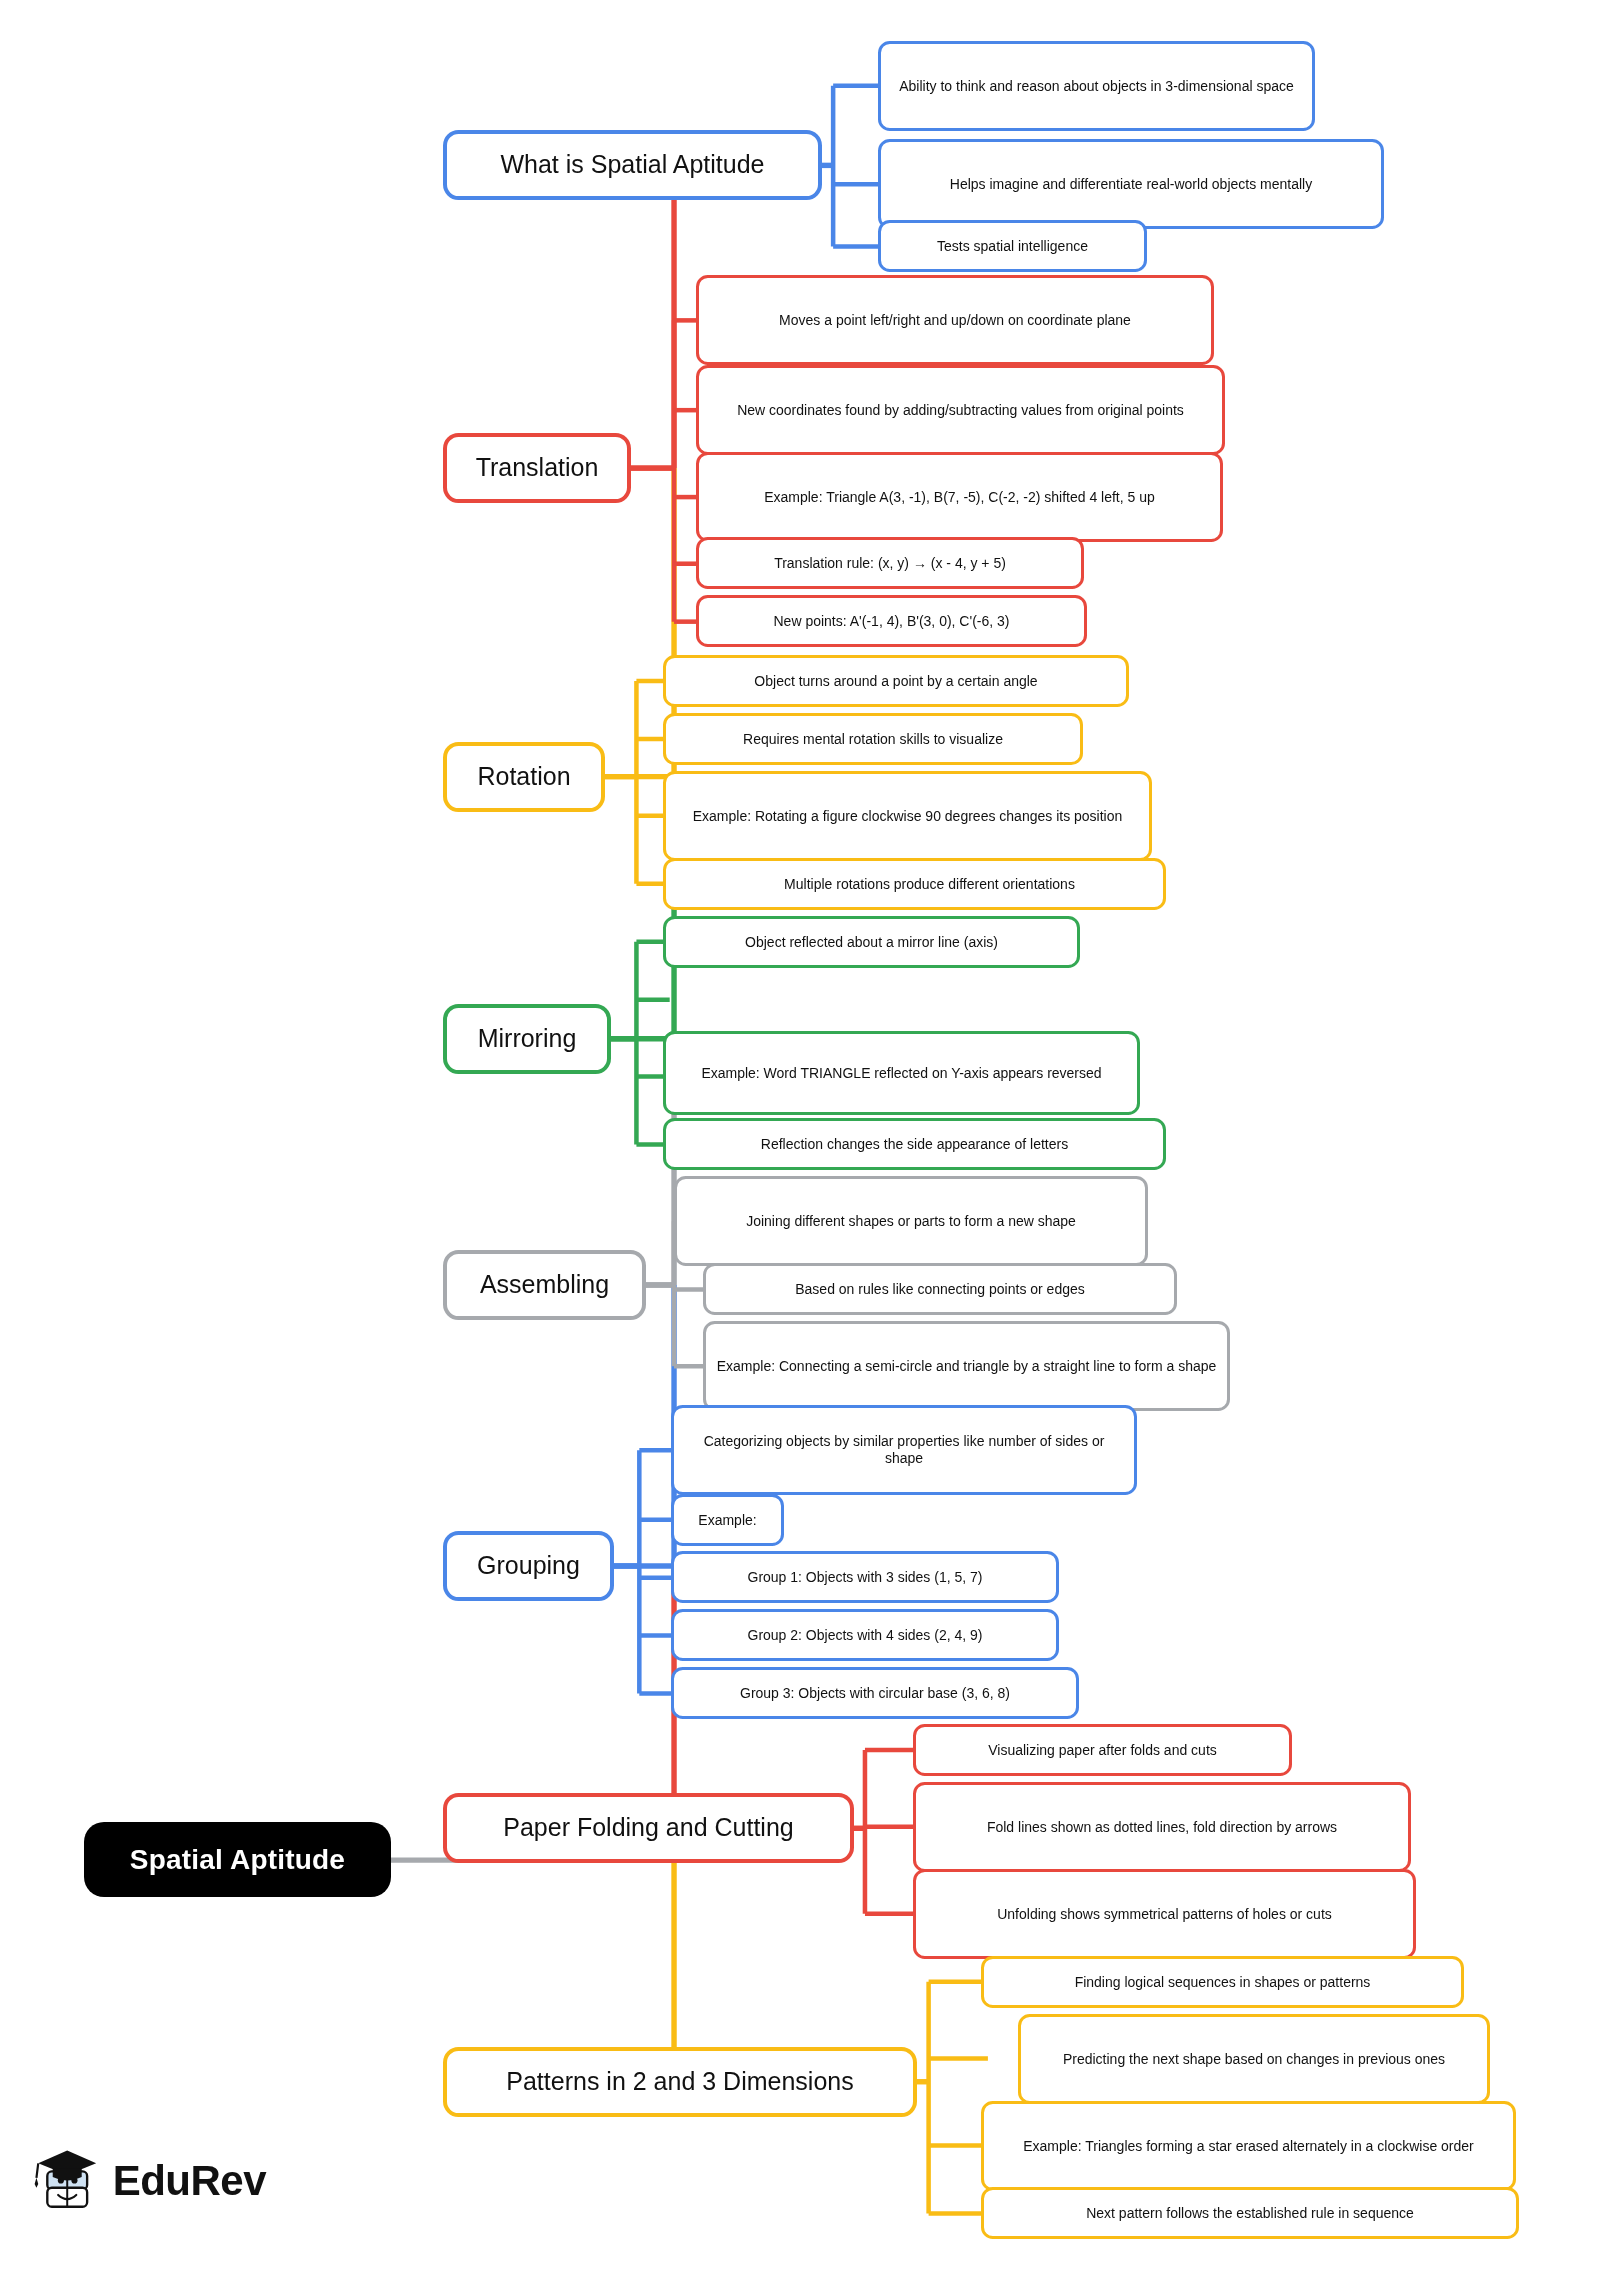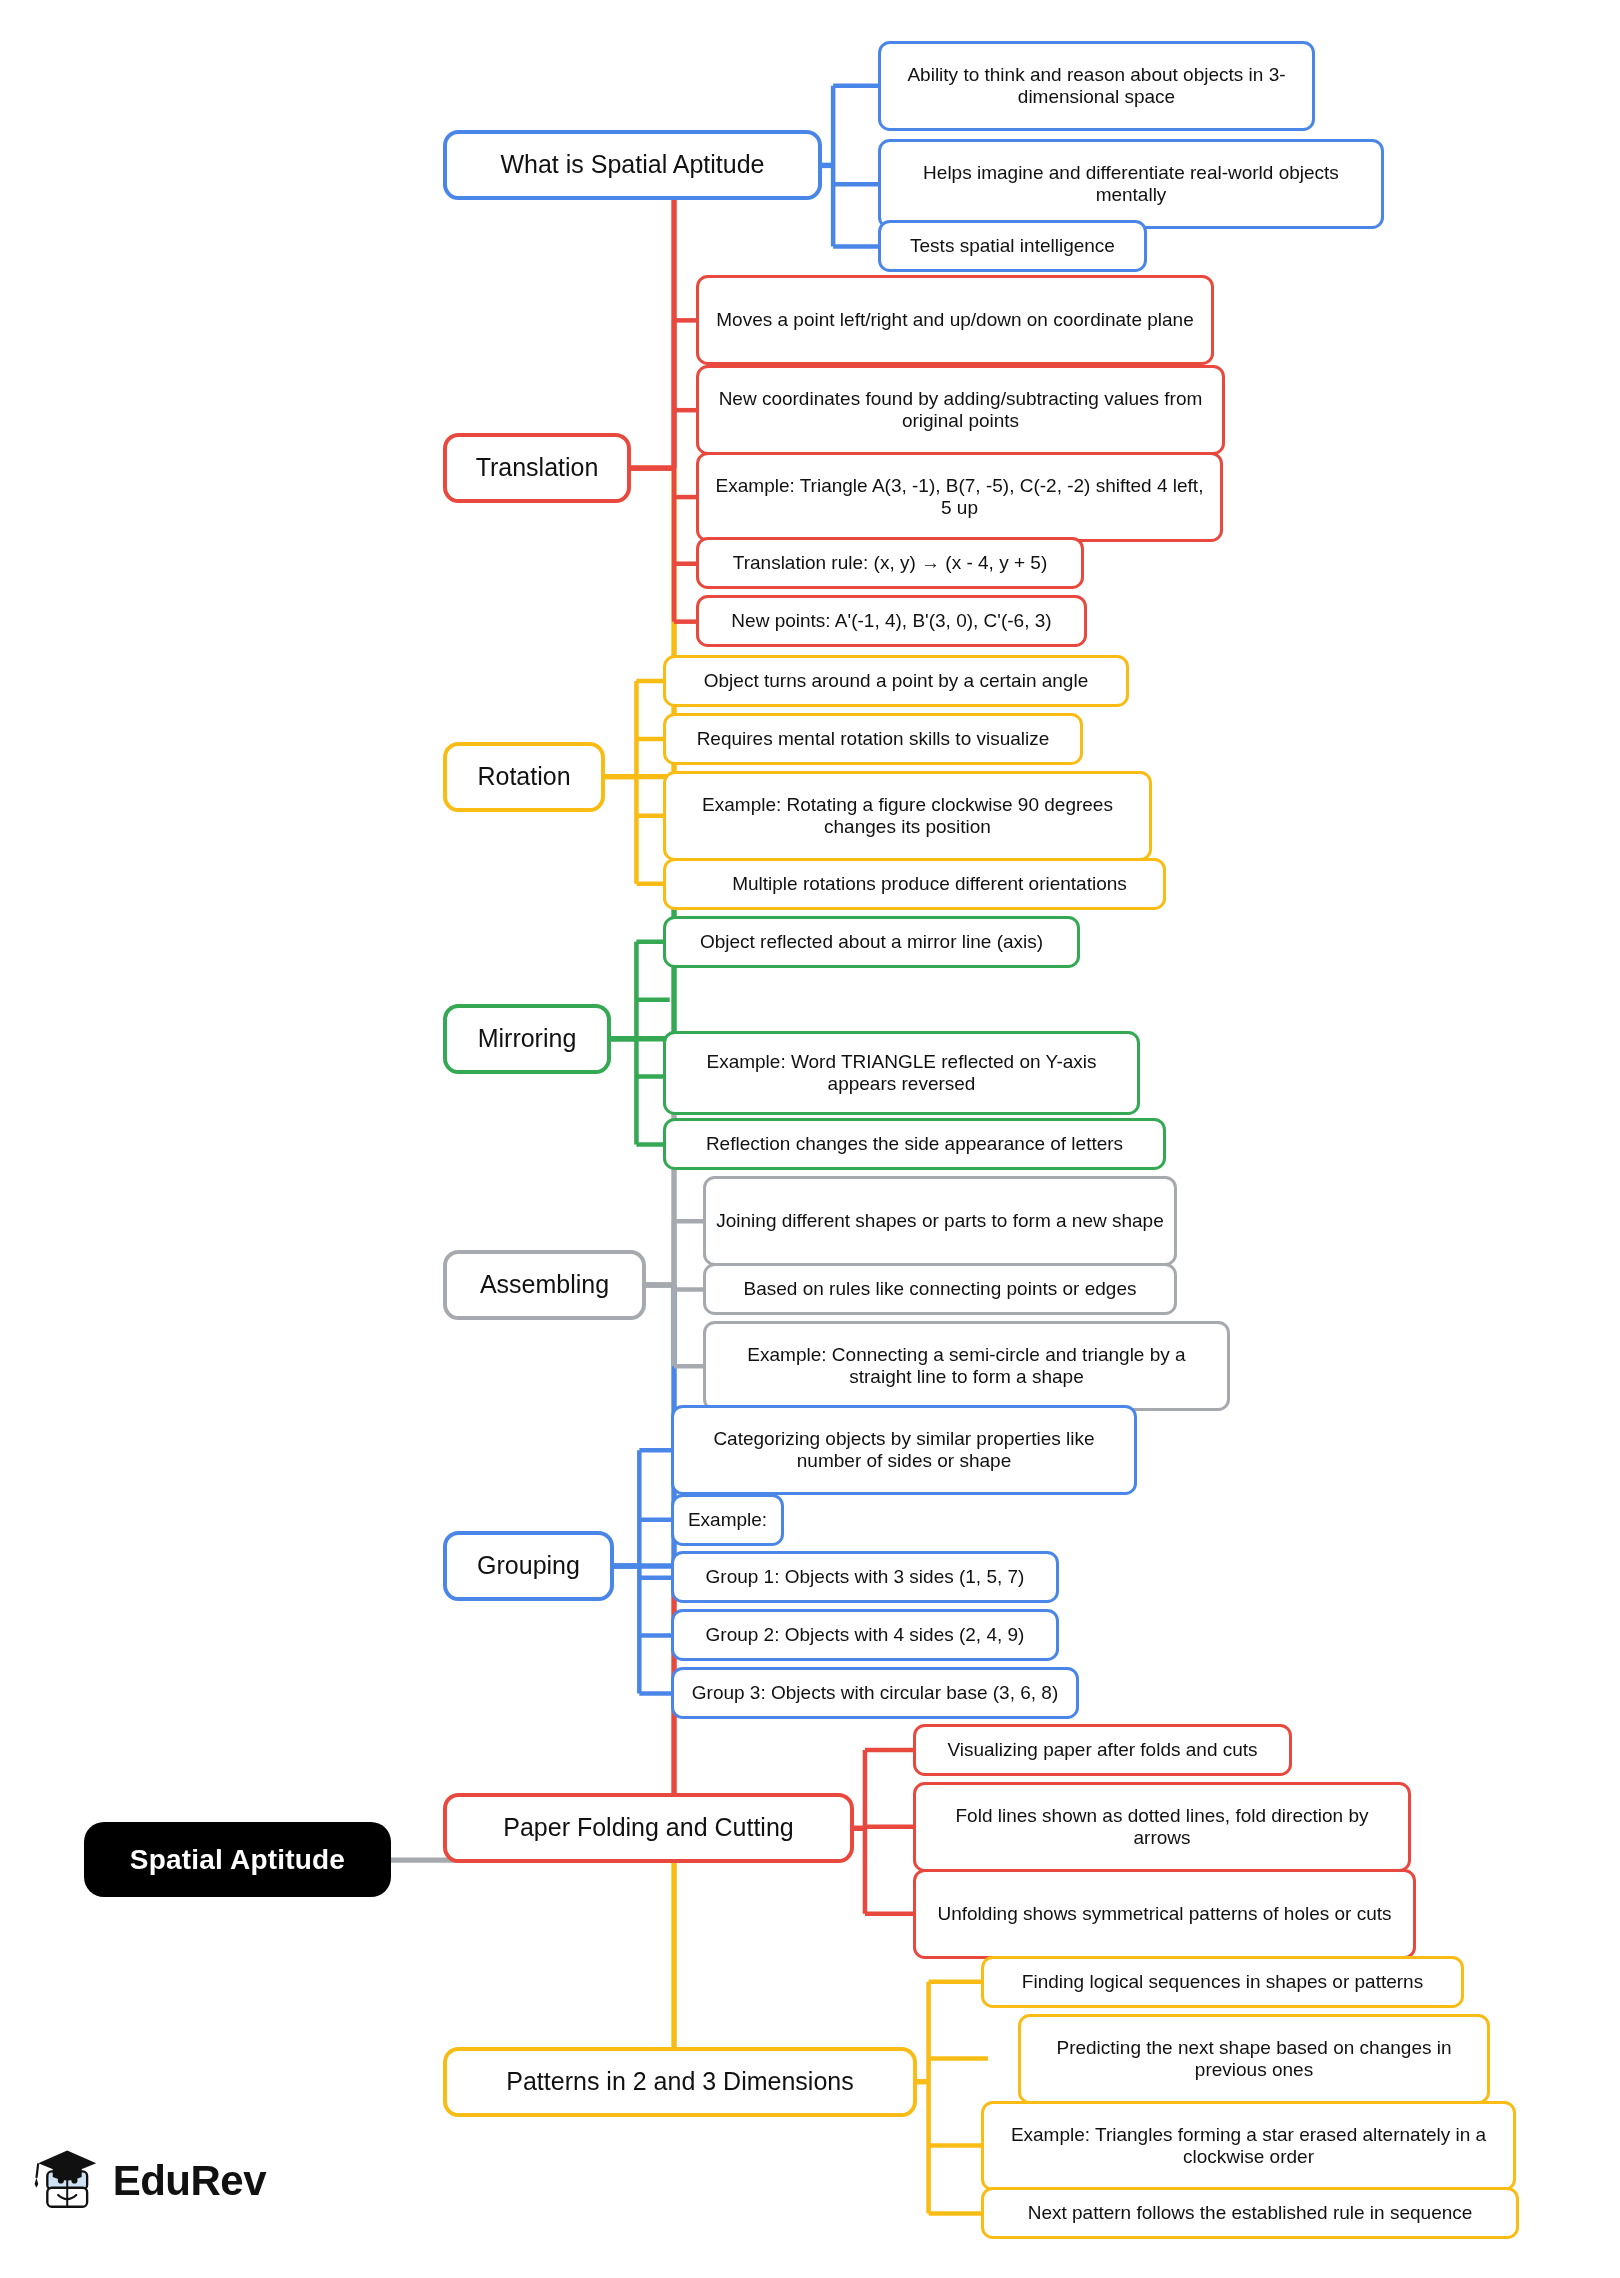--- a/index.html
+++ b/index.html
@@ -53,21 +53,21 @@
     padding: 0 18px;
   }
   .branch-node {
     border-width: 4.5px;
     border-radius: 15.4px;
     font-size: 25px;
   }
   .leaf-node {
     border-width: 3.6px;
     border-radius: 11.8px;
-    font-size: 19px;
+    font-size: 14px;
   }
   
   #logo {
     position: absolute;
     display: flex;
     align-items: center;
   }
   #logo .logo-text {
     font-size: 42px;
     font-weight: bold;
@@ -173,21 +173,21 @@
       <div class="node branch-node" style="left: 443px; top: 1004px; width: 168px; height: 70px; border-color: rgb(52, 168, 83);">
         <span>Mirroring</span>
       </div>
       <div class="node leaf-node" style="left: 663px; top: 916px; width: 417px; height: 52px; border-color: rgb(52, 168, 83);">Object reflected about a mirror line (axis)</div>
       <div class="node leaf-node" style="left: 663px; top: 1031px; width: 463px; height: 52px; border-color: rgb(52, 168, 83);">Visualizes lateral inversion of shapes or letters</div>
       <div class="node leaf-node" style="left: 663px; top: 1031px; width: 477px; height: 84px; border-color: rgb(52, 168, 83);">Example: Word TRIANGLE reflected on Y-axis appears reversed</div>
       <div class="node leaf-node" style="left: 663px; top: 1118px; width: 503px; height: 52px; border-color: rgb(52, 168, 83);">Reflection changes the side appearance of letters</div>
       <div class="node branch-node" style="left: 443px; top: 1250px; width: 203px; height: 70px; border-color: rgb(166, 169, 173);">
         <span>Assembling</span>
       </div>
-      <div class="node leaf-node" style="left: 703px; top: 1176px; width: 474px; height: 90px; border-color: rgb(166, 169, 173);">Joining different shapes or parts to form a new shape</div>
+      <div class="node leaf-node" style="left: 674px; top: 1176px; width: 474px; height: 90px; border-color: rgb(166, 169, 173);">Joining different shapes or parts to form a new shape</div>
       <div class="node leaf-node" style="left: 703px; top: 1263px; width: 474px; height: 52px; border-color: rgb(166, 169, 173);">Based on rules like connecting points or edges</div>
       <div class="node leaf-node" style="left: 703px; top: 1321px; width: 527px; height: 90px; border-color: rgb(166, 169, 173);">Example: Connecting a semi-circle and triangle by a straight line to form a shape</div>
       <div class="node branch-node" style="left: 443px; top: 1531px; width: 171px; height: 70px; border-color: rgb(74, 134, 232);">
         <span>Grouping</span>
       </div>
       <div class="node leaf-node" style="left: 671px; top: 1405px; width: 466px; height: 90px; border-color: rgb(74, 134, 232);">Categorizing objects by similar properties like number of sides or shape</div>
       <div class="node leaf-node" style="left: 671px; top: 1494px; width: 113px; height: 52px; border-color: rgb(74, 134, 232);">Example:</div>
       <div class="node leaf-node" style="left: 671px; top: 1551px; width: 388px; height: 52px; border-color: rgb(74, 134, 232);">Group 1: Objects with 3 sides (1, 5, 7)</div>
       <div class="node leaf-node" style="left: 671px; top: 1609px; width: 388px; height: 52px; border-color: rgb(74, 134, 232);">Group 2: Objects with 4 sides (2, 4, 9)</div>
       <div class="node leaf-node" style="left: 671px; top: 1667px; width: 408px; height: 52px; border-color: rgb(74, 134, 232);">Group 3: Objects with circular base (3, 6, 8)</div>

